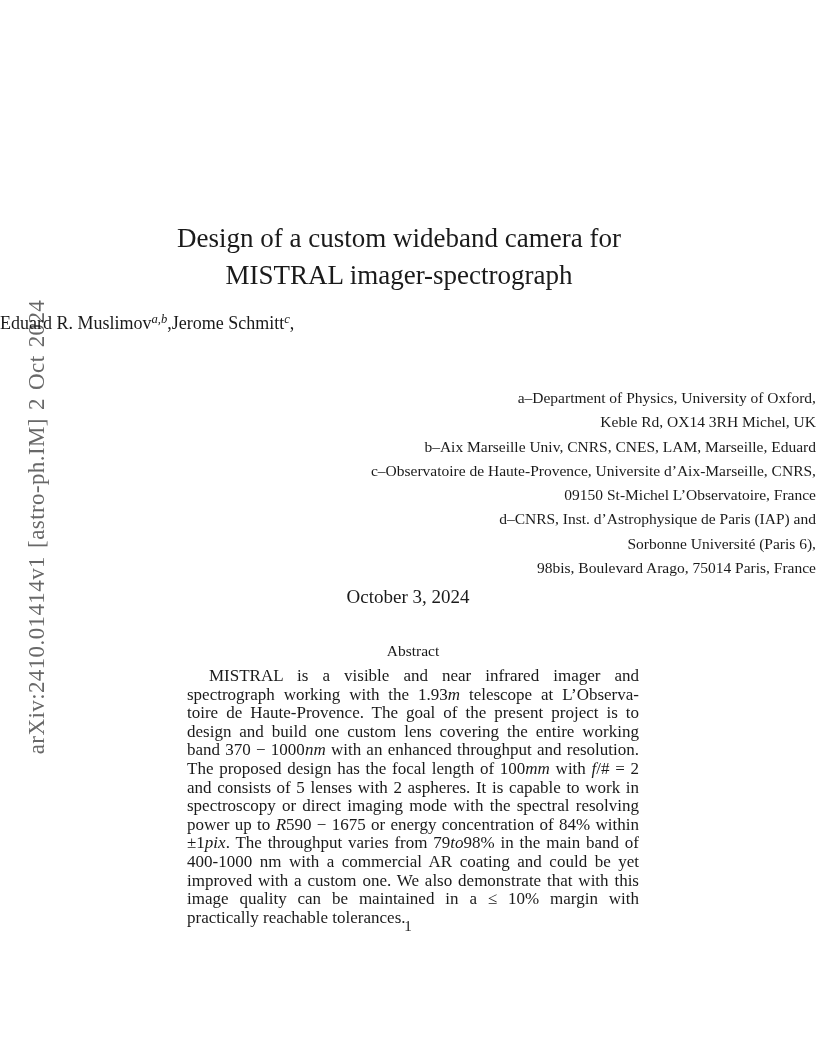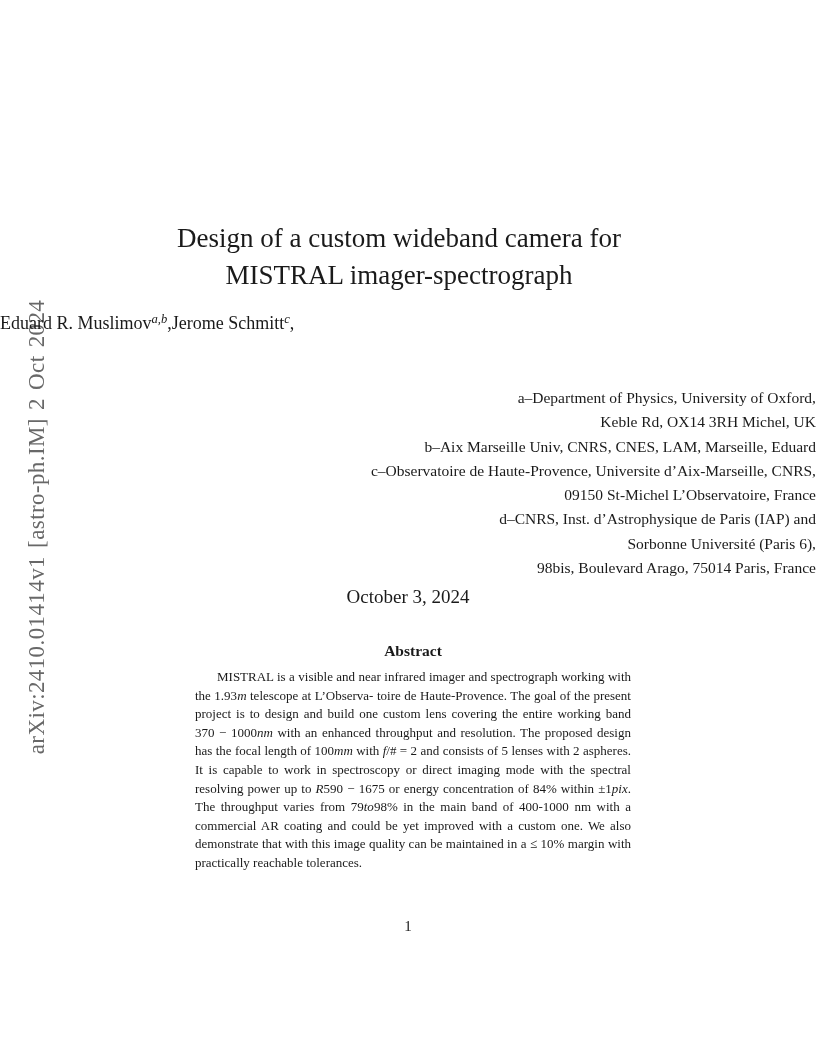--- a/index.html
+++ b/index.html
@@ -62,27 +62,27 @@
     font-size: 19px;
   }
   .abstract {
     position: absolute;
     top: 642px;
     left: 187px;
     width: 452px;
   }
   .abstract-heading {
     text-align: center;
-    font-weight: bold;
+    font-weight: normal;
     font-size: 15.5px;
     margin: 0 0 7px 0;
   }
   .abstract-body {
-    margin: 8px;
-    font-size: 13px;
+    margin: 0;
+    font-size: 17px;
     line-height: 18.6px;
     text-align: justify;
     text-indent: 22px;
     hyphens: none;
   }
   .page-number {
     position: absolute;
     top: 918px;
     left: 0;
     right: 0;

